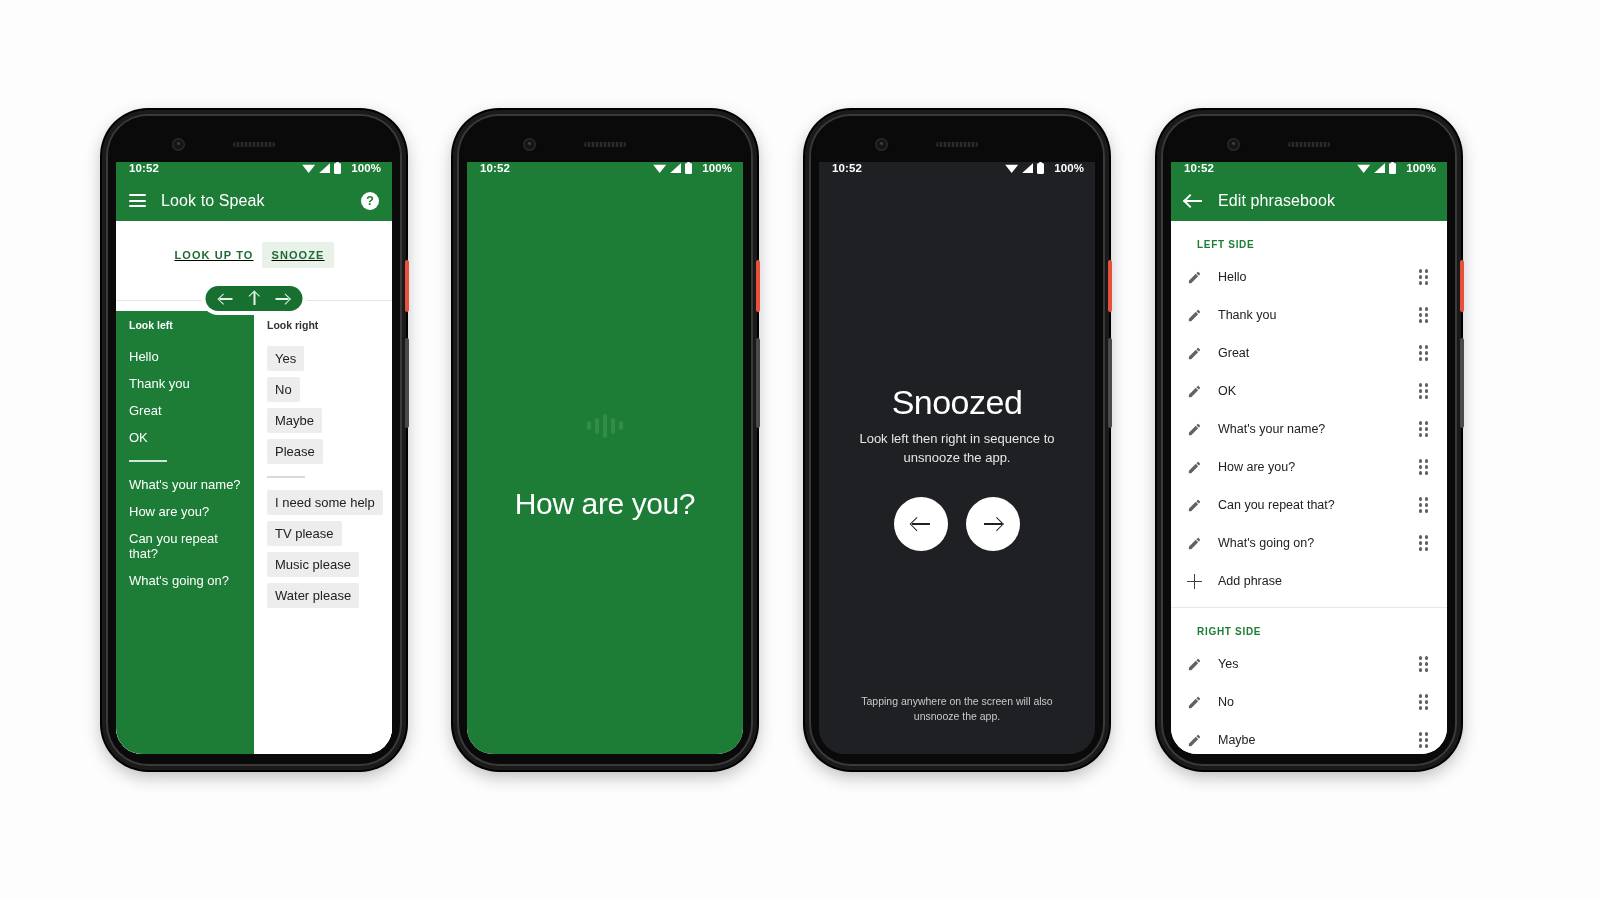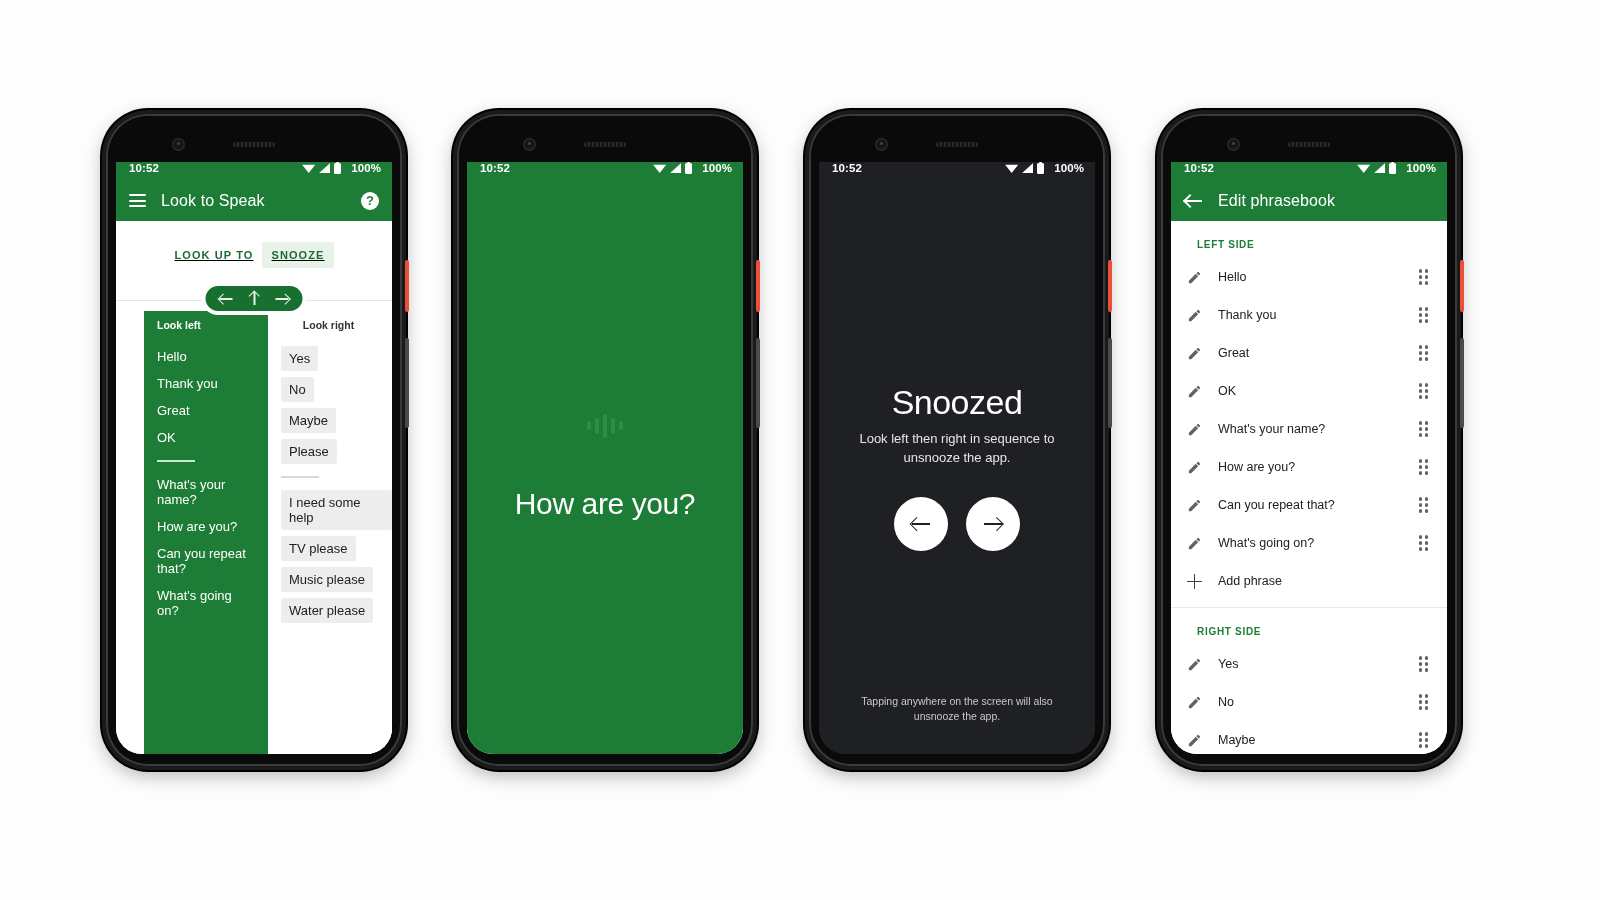--- a/index.html
+++ b/index.html
@@ -276,35 +276,34 @@
 
   .s1-columns {
     display: flex;
     height: calc(100% - 90px);
   }
   .s1-left {
     width: 50%;
     background: #1d7d37;
     padding: 8px 0 0 0;
     box-sizing: border-box;
-    margin-left: 28px;
   }
   .s1-right {
     width: 50%;
     background: #fff;
     padding: 8px 0 0 0;
     box-sizing: border-box;
   }
   .s1-col-label {
     font-size: 10.5px;
     font-weight: bold;
     padding: 0 13px 12px 13px;
   }
   .s1-left .s1-col-label { color: #fff; }
-  .s1-right .s1-col-label { color: #333; text-align: center; padding-right: 16px; }
+  .s1-right .s1-col-label { color: #333; text-align: left; padding-right: 16px; }
   .s1-left-item {
     color: #fff;
     font-size: 13px;
     padding: 6px 13px;
   }
   .s1-right-item {
     display: inline-block;
     color: #202124;
     font-size: 13px;
     background: #ededed;

